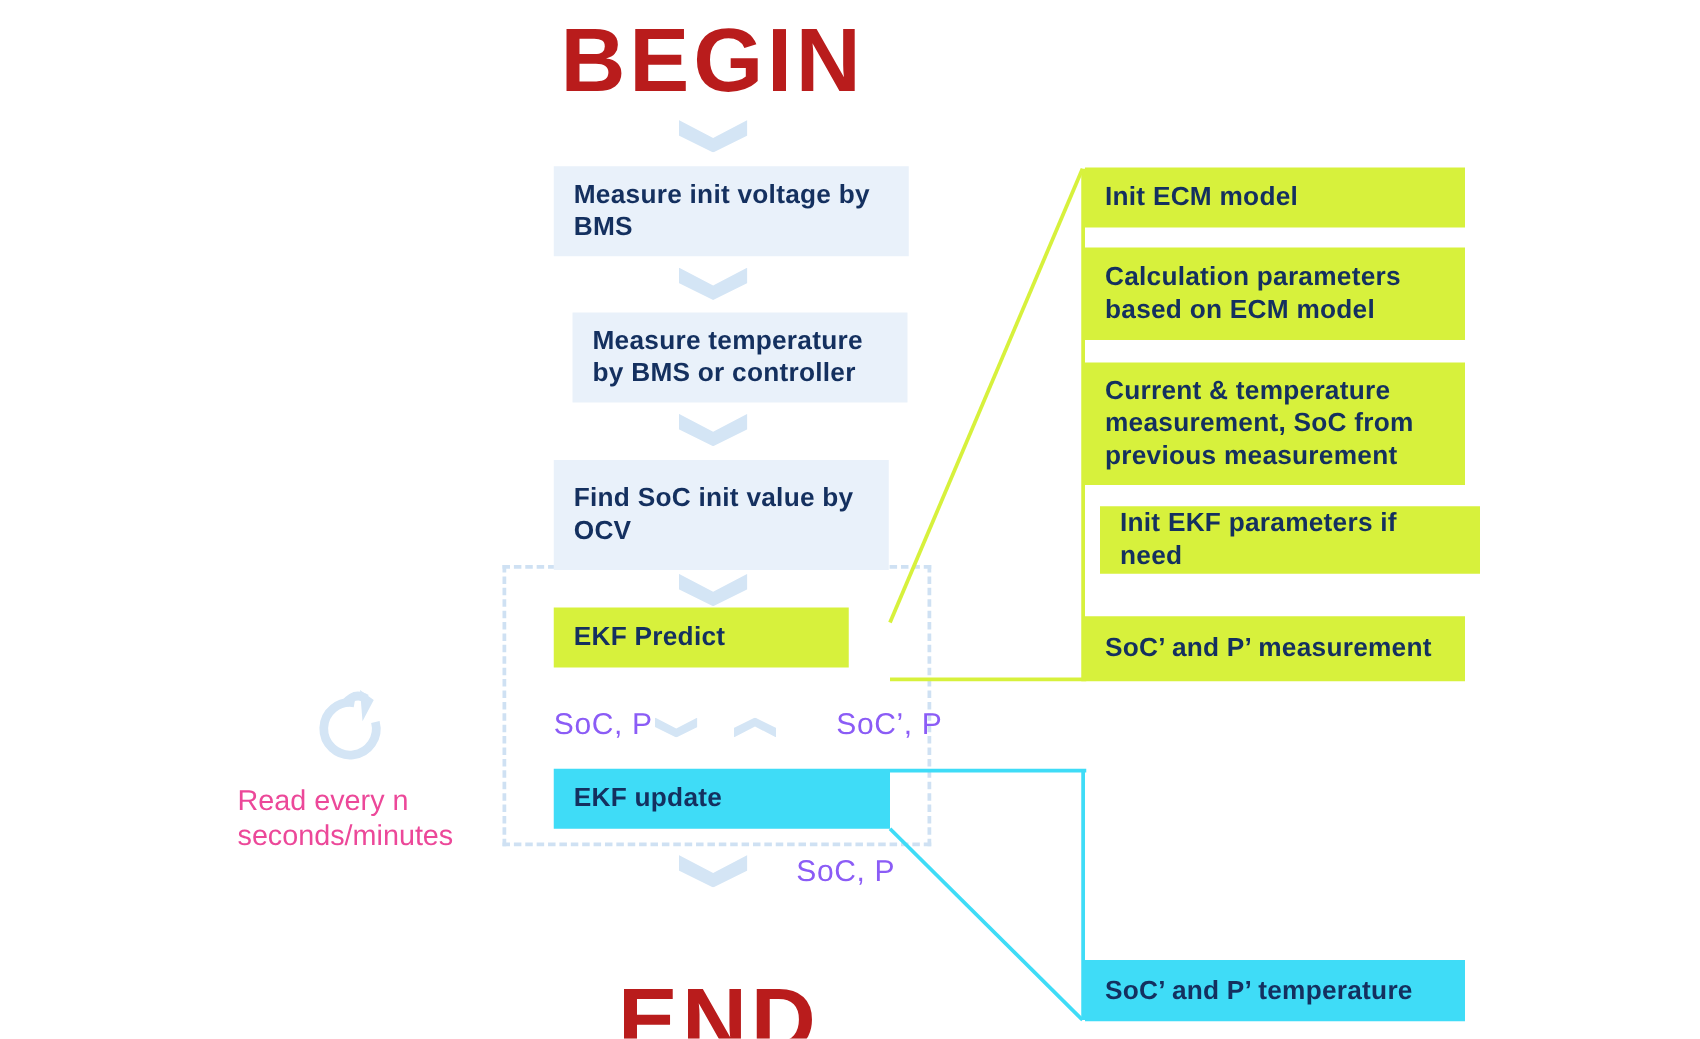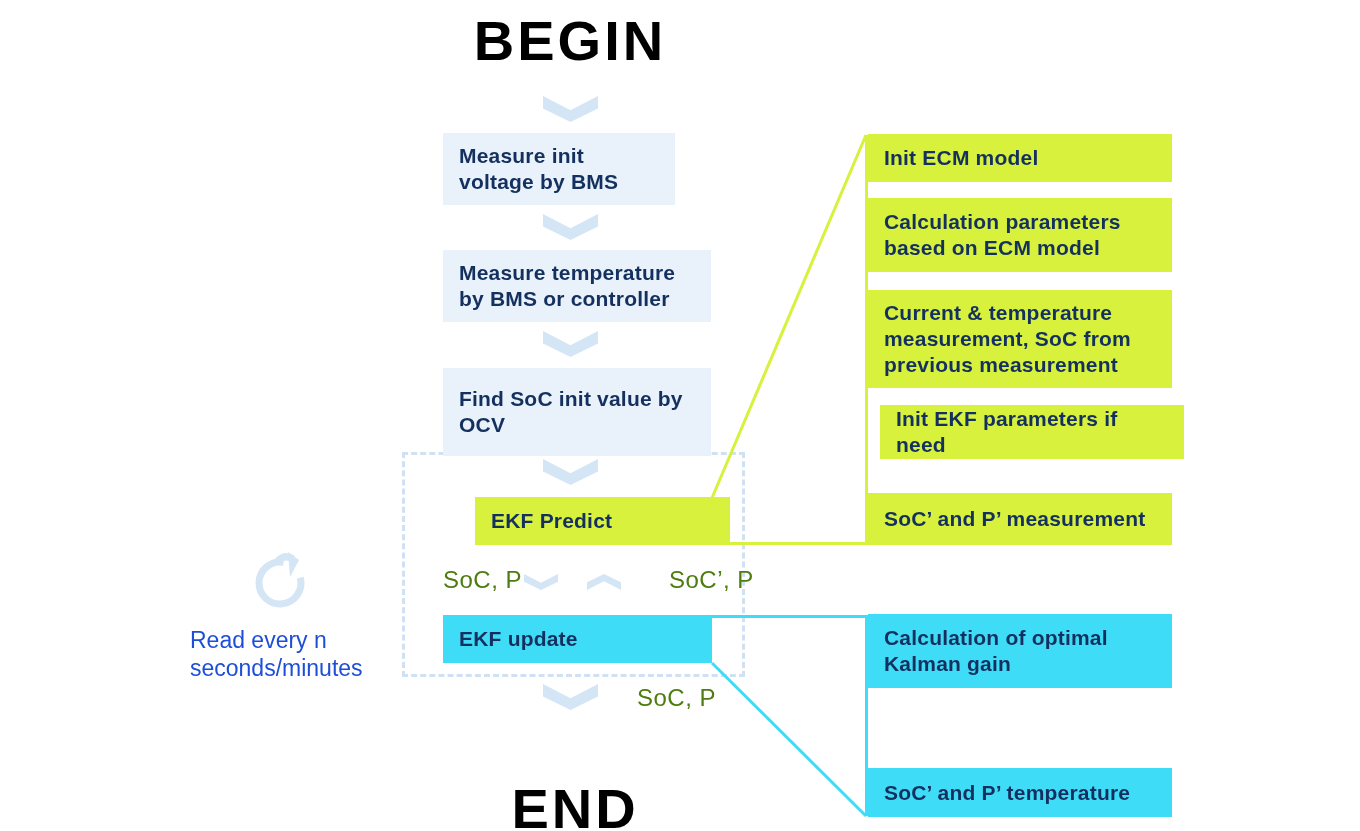--- a/index.html
+++ b/index.html
@@ -6,27 +6,27 @@
   .canvas{position:relative;width:1360px;height:831px;background:#ffffff;overflow:hidden;
           font-family:"Liberation Sans","DejaVu Sans",sans-serif;}
   .box{position:absolute;display:flex;align-items:center;box-sizing:border-box;padding:0 16px;
        font-weight:700;font-size:21px;line-height:26px;color:#14305f;letter-spacing:.2px;}
   .blue{background:#e9f1fa;}
   .lime{background:#d7f13c;}
   .cyan{background:#3fdcf7;}
   .chev{position:absolute;background:#d4e5f5;
         clip-path:polygon(0 0,50% 55%,100% 0,100% 48%,50% 100%,0 48%);}
   .chev.up{transform:scaleY(-1);}
-  .bigtitle{position:absolute;width:300px;text-align:center;font-size:56px;font-weight:800;
-            letter-spacing:3px;color:#000000;}
-  .slabel{position:absolute;font-size:24px;color:#4d7c0f;letter-spacing:.5px;white-space:nowrap;}
+  .bigtitle{position:absolute;width:300px;text-align:center;font-size:72px;font-weight:800;
+            letter-spacing:3px;color:#b91c1c;}
+  .slabel{position:absolute;font-size:24px;color:#8b5cf6;letter-spacing:.5px;white-space:nowrap;}
   .dashed{position:absolute;left:402px;top:452px;width:337px;height:219px;
           border:3px dashed #cfe1f3;}
   .note{position:absolute;left:190px;top:626px;width:210px;font-size:23px;line-height:28px;
-        color:#1d4ed8;}
+        color:#ec4899;}
   .overlay{position:absolute;left:0;top:0;}
   .icon-wrap{position:absolute;left:250px;top:550px;}
 </style>
 </head>
 <body>
 
 <div class="canvas">
 
   <div class="dashed"></div>
 
@@ -45,25 +45,25 @@
 
   <div class="bigtitle" style="left:420px;top:8px;">BEGIN</div>
   <div class="bigtitle" style="left:425px;top:738px;margin-top:38px;">END</div>
 
   <div class="chev" style="left:543px;top:96px;width:55px;height:26px;"></div>
   <div class="chev" style="left:543px;top:214px;width:55px;height:26px;"></div>
   <div class="chev" style="left:543px;top:331px;width:55px;height:26px;"></div>
   <div class="chev" style="left:543px;top:459px;width:55px;height:26px;"></div>
   <div class="chev" style="left:543px;top:684px;width:55px;height:26px;"></div>
 
-  <div class="box blue" style="left:443px;top:133px;width:232px;height:72px;">Measure init voltage by BMS</div>
-  <div class="box blue" style="left:443px;top:250px;width:268px;height:72px;">Measure temperature by BMS or controller</div>
+  <div class="box blue" style="left:443px;top:133px;width:284px;height:72px;">Measure init voltage by BMS</div>
+  <div class="box blue" style="left:458px;top:250px;width:268px;height:72px;">Measure temperature by BMS or controller</div>
   <div class="box blue" style="left:443px;top:368px;width:268px;height:88px;">Find SoC init value by OCV</div>
 
-  <div class="box lime" style="left:443px;top:497px;width:255px;height:48px;margin-left:32px;">EKF Predict</div>
+  <div class="box lime" style="left:443px;top:486px;width:236px;height:48px;">EKF Predict</div>
   <div class="box cyan" style="left:443px;top:615px;width:269px;height:48px;">EKF update</div>
 
   <div class="slabel" style="left:443px;top:566px;">SoC, P</div>
   <div class="chev" style="left:524px;top:574px;width:34px;height:16px;"></div>
   <div class="chev up" style="left:587px;top:574px;width:34px;height:16px;"></div>
   <div class="slabel" style="left:632px;top:566px;margin-left:37px;">SoC’, P</div>
 
   <div class="slabel" style="left:637px;top:684px;">SoC, P</div>
 
   <div class="icon-wrap">
@@ -74,16 +74,15 @@
     </svg>
   </div>
   <div class="note">Read every n seconds/minutes</div>
 
   <div class="box lime" style="left:868px;top:198px;width:304px;height:74px;">Calculation parameters based on ECM model</div>
   <div class="box lime" style="left:868px;top:134px;width:304px;height:48px;">Init ECM model</div>
   <div class="box lime" style="left:868px;top:290px;width:304px;height:98px;">Current &amp; temperature measurement, SoC from previous measurement</div>
   <div class="box lime" style="left:880px;top:405px;width:304px;height:54px;">Init EKF parameters if need</div>
   <div class="box lime" style="left:868px;top:493px;width:304px;height:52px;">SoC’ and P’ measurement</div>
 
-  <div class="box cyan" style="left:868px;top:614px;width:304px;height:74px;">Calculation of optimal Kalman gain</div>
   <div class="box cyan" style="left:868px;top:768px;width:304px;height:49px;">SoC’ and P’ temperature</div>
 
 </div>
 
 </body></html>

